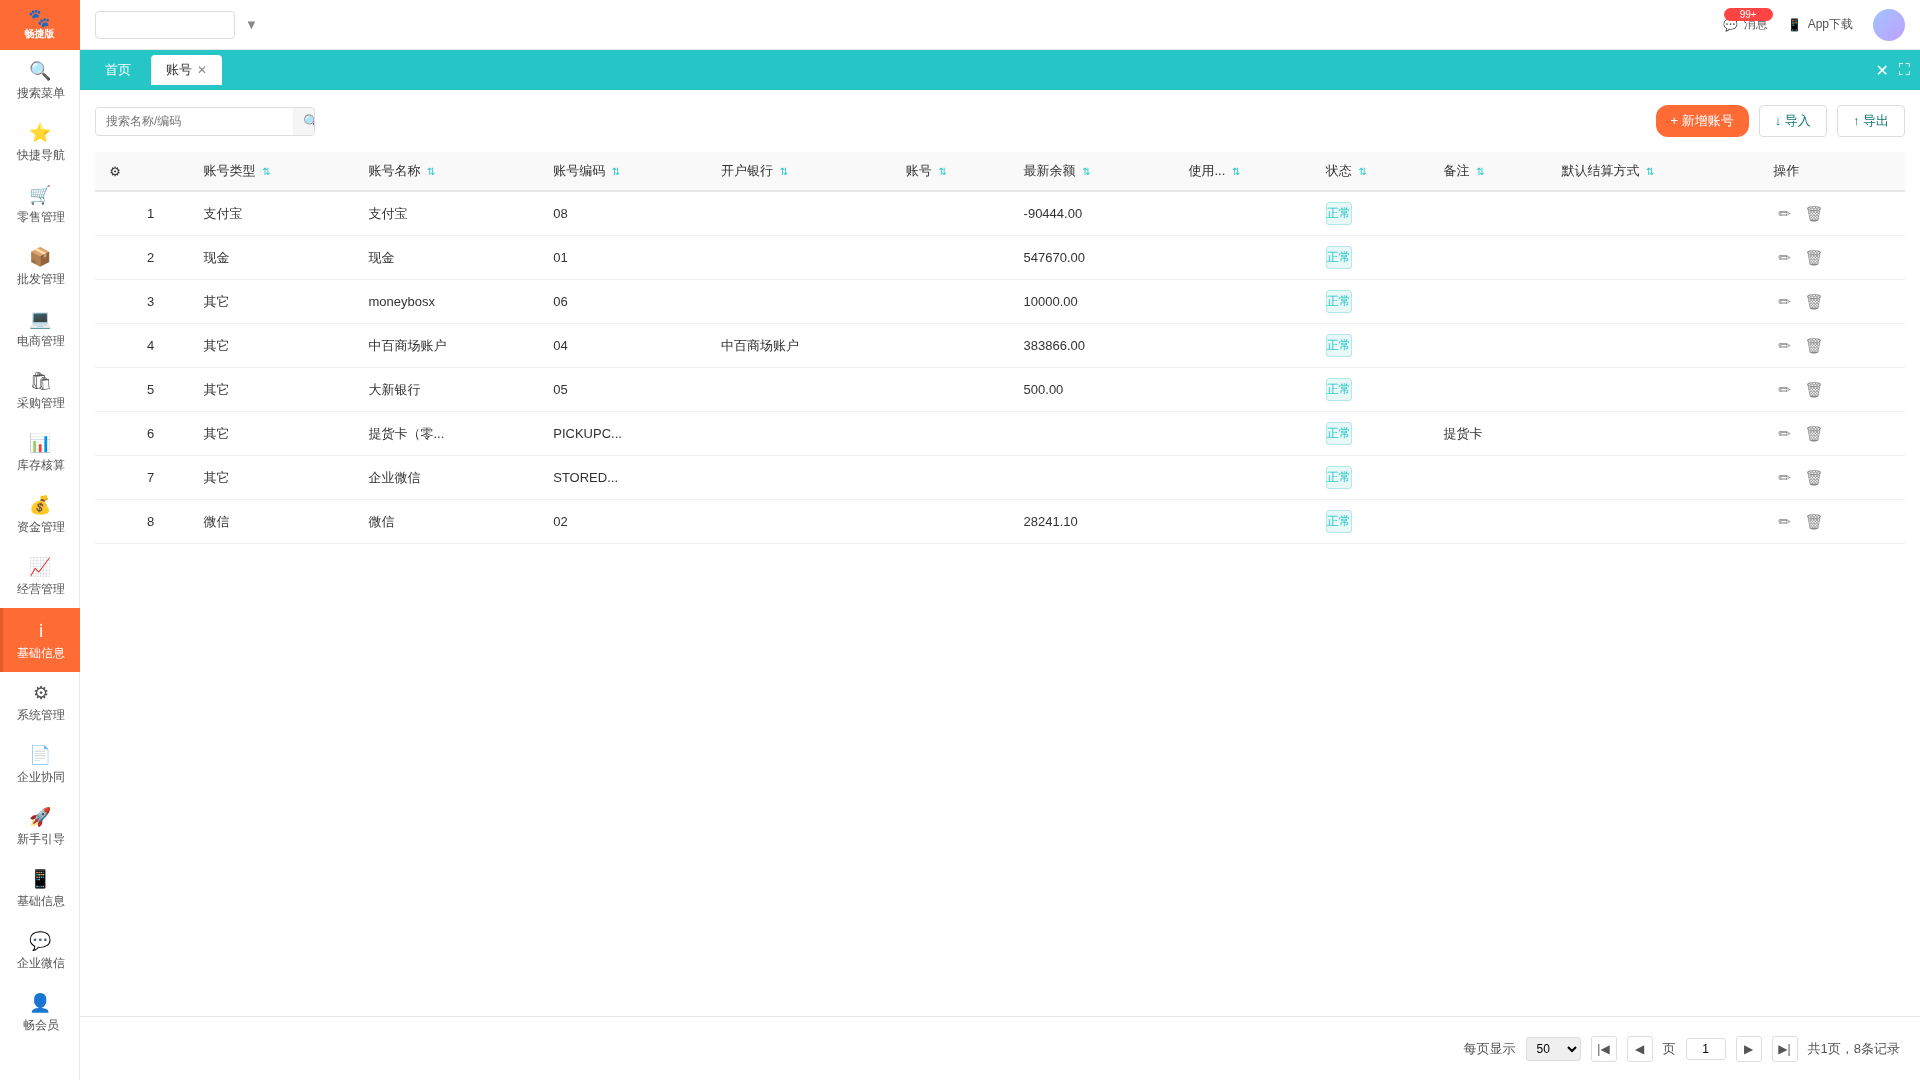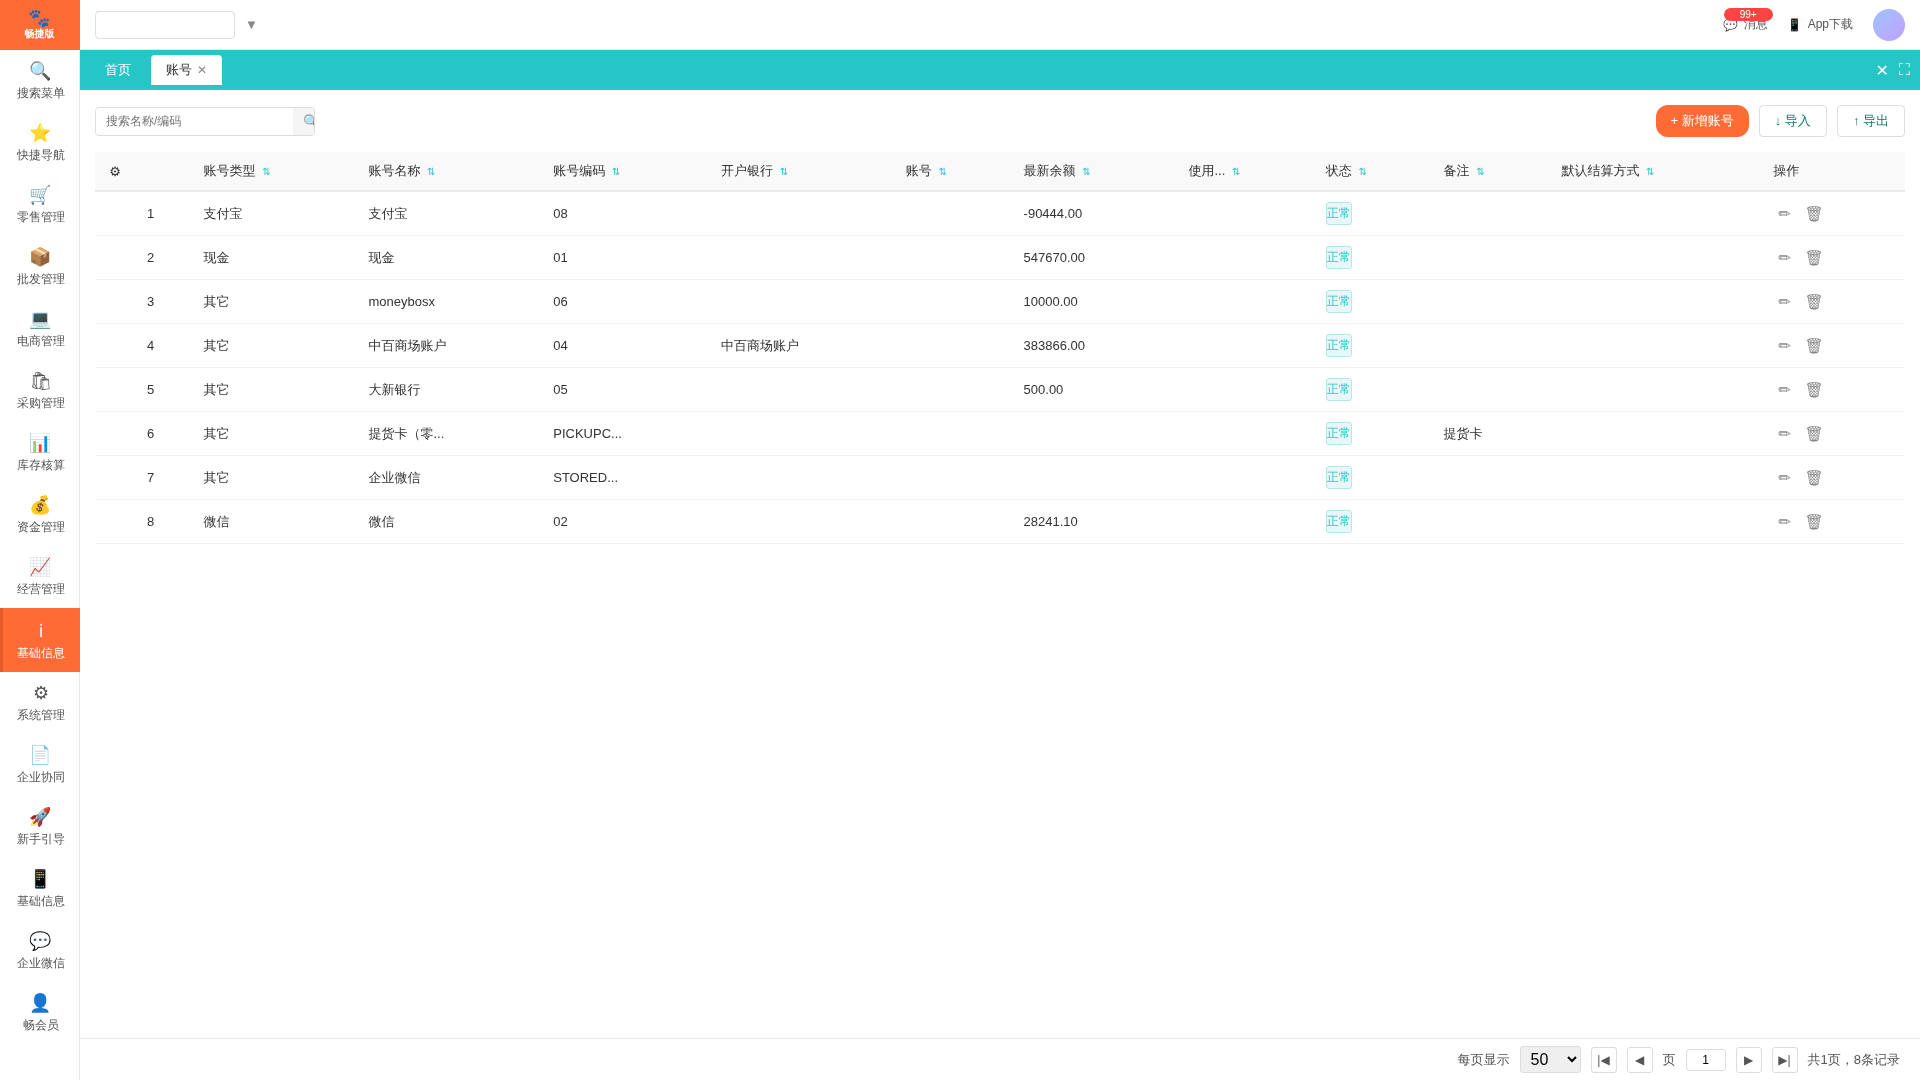--- a/index.html
+++ b/index.html
@@ -273,36 +273,36 @@
       padding: 2px 5px;
     }
     .settings-col { width: 40px; text-align: center; }
 
     
     .footer-bar {
       position: absolute;
       bottom: 0;
       left: 0;
       right: 0;
-      height: 42px;
+      height: 64px;
       background: #fff;
       border-top: 1px solid #e8e8e8;
       display: flex;
       align-items: center;
       justify-content: flex-end;
       padding: 0 20px;
       gap: 10px;
       font-size: 13px;
       color: #555;
     }
     .page-size-select {
       border: 1px solid #ddd;
       border-radius: 3px;
       padding: 3px 6px;
-      font-size: 16px;
+      font-size: 12px;
     }
     .page-nav-btn {
       background: #fff;
       border: 1px solid #ddd;
       width: 26px;
       height: 26px;
       border-radius: 3px;
       cursor: pointer;
       display: flex;
       align-items: center;

